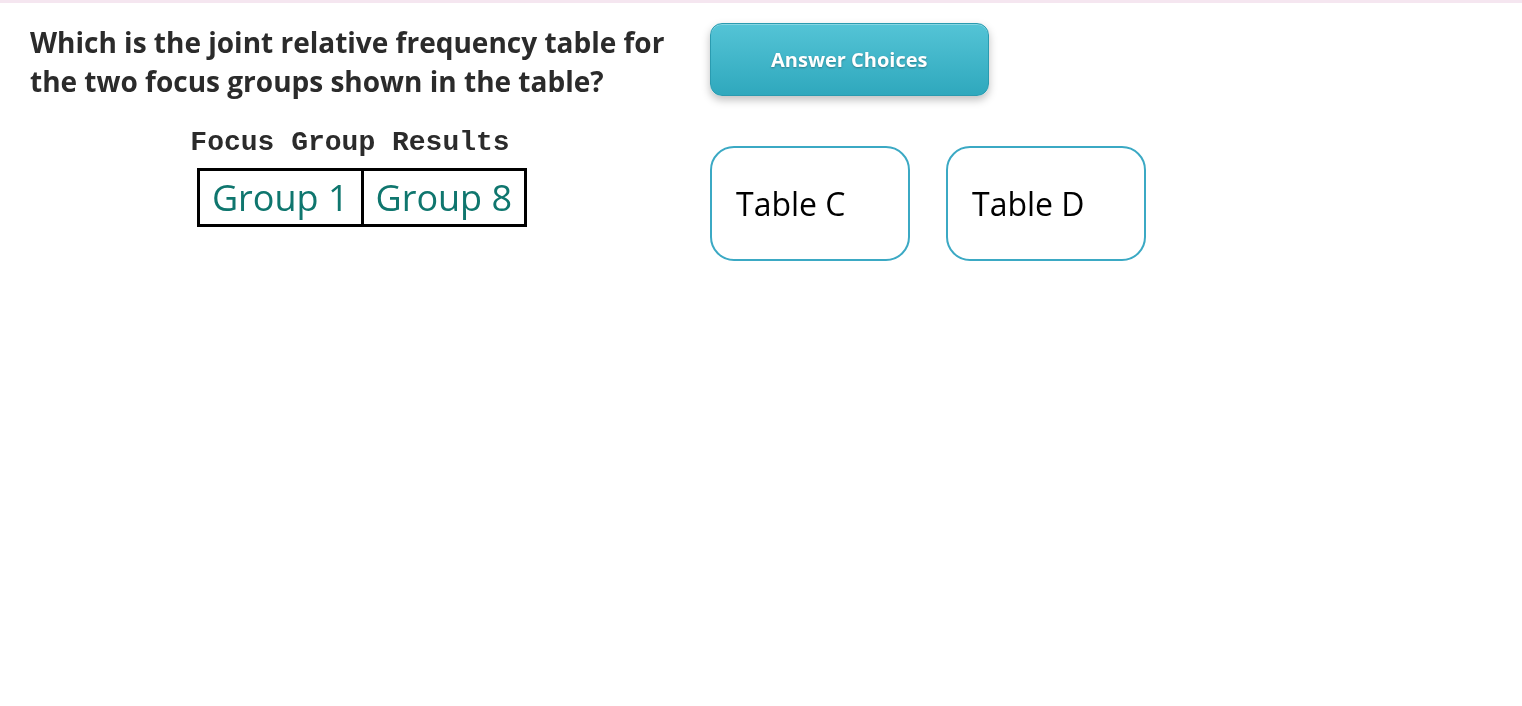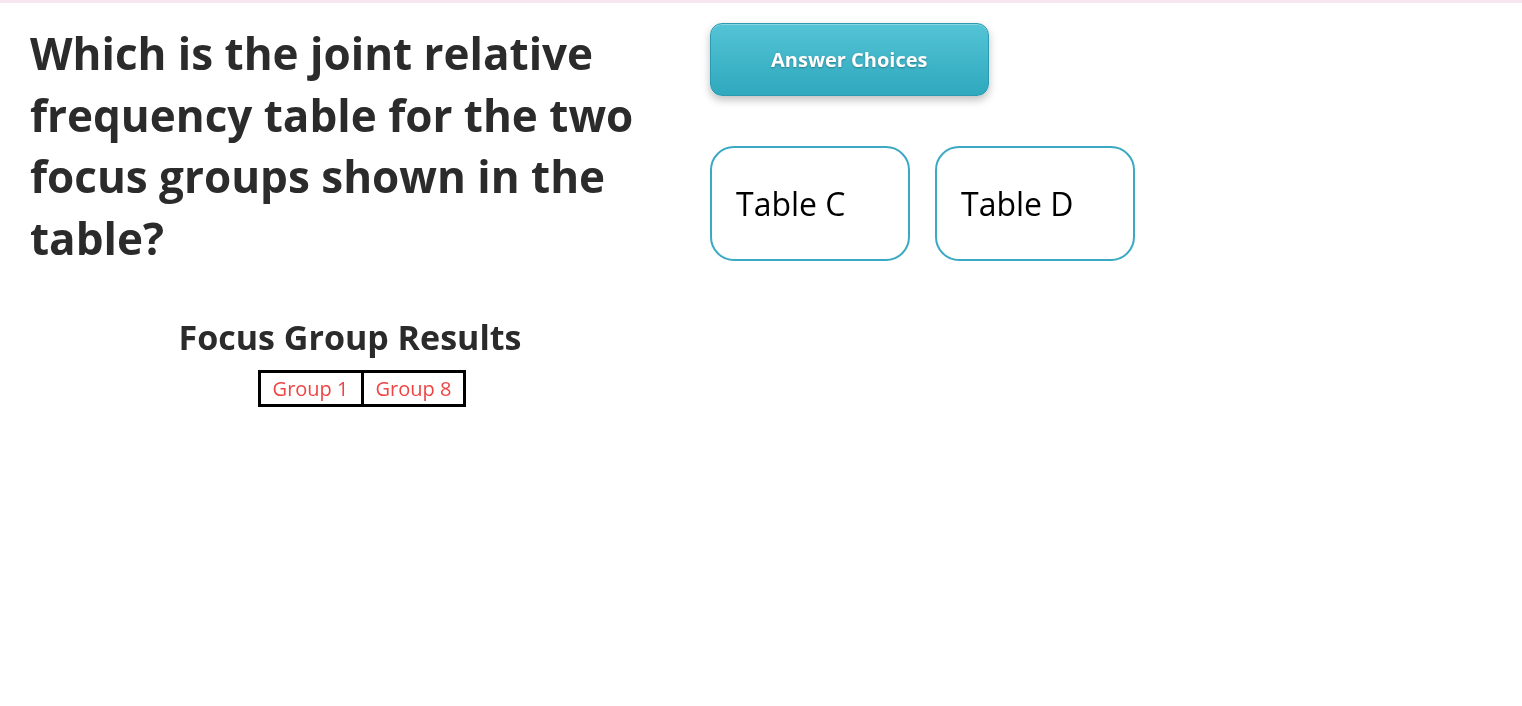--- a/index.html
+++ b/index.html
@@ -21,41 +21,42 @@
     }
     .left-col {
       flex: 0 0 660px;
       padding-right: 20px;
     }
     .right-col {
       flex: 1;
       padding-left: 10px;
     }
     .question {
-      font-size: 44px;
+      font-size: 28px;
       font-weight: 700;
       color: #2b2b2b;
       line-height: 1.4;
-      margin-bottom: 45px;
+      margin-bottom: 26px;
     }
     .table-title {
-      font-size: 34px;
+      font-size: 28px;
       font-weight: 700;
       color: #2b2b2b;
       text-align: center;
       margin-bottom: 10px;
+      font-family: Liberation Mono, monospace;
     }
     .data-table-wrap {
       display: flex;
       justify-content: center;
     }
     table.data-table {
       border-collapse: collapse;
-      font-size: 20px;
-      color: #ef4444;
+      font-size: 36px;
+      color: #0f766e;
     }
     table.data-table th,
     table.data-table td {
       border: 3px solid #000;
       padding: 2px 12px;
       text-align: center;
       font-weight: 400;
     }
     table.data-table td.row-label {
       text-align: left;
@@ -78,21 +79,21 @@
       box-shadow: 0 4px 8px rgba(0,0,0,0.25), inset 0 1px 0 rgba(255,255,255,0.3);
       text-shadow: 0 1px 2px rgba(0,0,0,0.3);
       cursor: pointer;
       margin-bottom: 50px;
       margin-left: 10px;
     }
     .choices-grid {
       display: grid;
       grid-template-columns: repeat(2, 200px);
       grid-template-rows: repeat(2, 115px);
-      gap: 25px;
+      gap: 36px;
       padding-left: 10px;
     }
     .choice-card {
       border: 2.5px solid #3ba9c4;
       border-radius: 24px;
       background: #ffffff;
       display: flex;
       align-items: center;
       justify-content: flex-start;
       padding-left: 24px;

